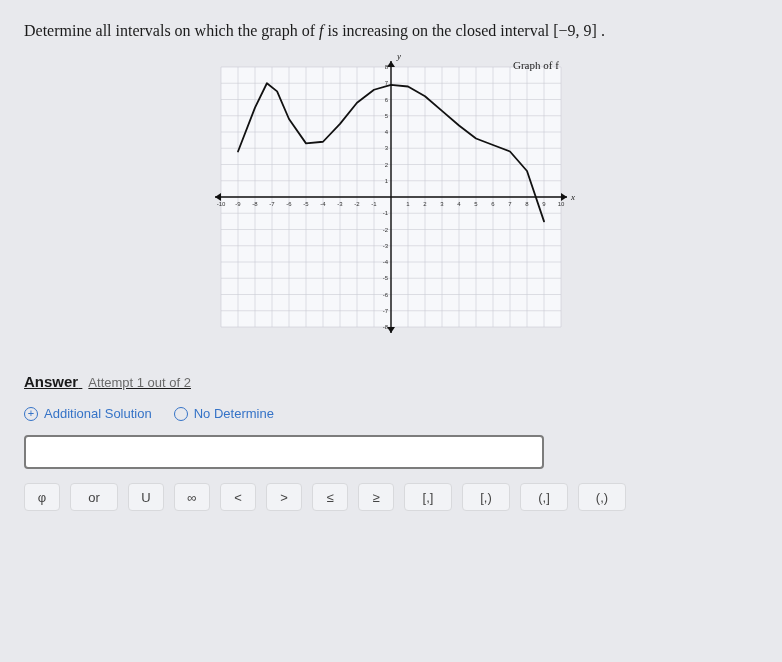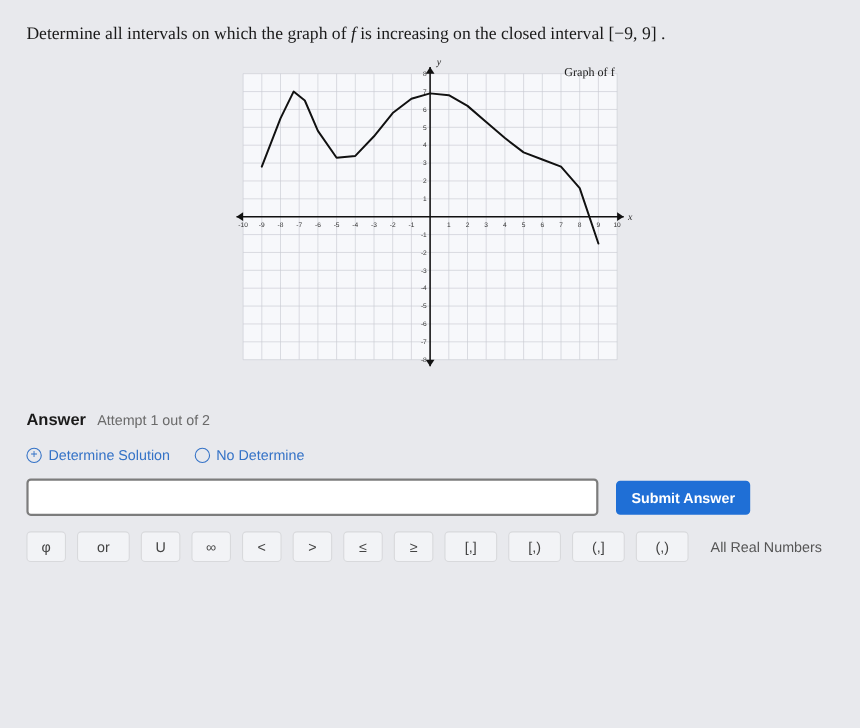--- a/index.html
+++ b/index.html
@@ -28,20 +28,21 @@
     width: 380px;
     height: 300px;
   }
   svg { display: block; }
   .answer-section {
     margin-top: 26px;
     font-family: Arial, sans-serif;
   }
   .answer-head {
     font-size: 15px;
+    text-decoration: underline;
   }
   .answer-head b { font-weight: 700; }
   .attempt { color: #6a6a6a; font-size: 13px; margin-left: 6px; }
   .option-row {
     margin-top: 16px;
     display: flex;
     gap: 22px;
     align-items: center;
     color: #3573c7;
     font-size: 13px;
@@ -214,41 +215,39 @@
 
 <div class="answer-section">
   <div class="answer-head">
     <b>Answer</b>
     <span class="attempt">Attempt 1 out of 2</span>
   </div>
 
   <div class="option-row">
     <span class="opt">
       <span class="opt-circle">+</span>
-      <span>Determine Solution</span>
+      <span>Additional Solution</span>
     </span>
     <span class="opt">
       <span class="opt-circle"></span>
       <span>No Determine</span>
     </span>
   </div>
 
   <div class="input-row">
     <input class="answer-input" type="text" value="" style="">
-    <button class="submit-btn">Submit Answer</button>
   </div>
 
   <div class="sym-row">
     <span class="sym">φ</span>
     <span class="sym wide">or</span>
     <span class="sym">U</span>
     <span class="sym">∞</span>
     <span class="sym">&lt;</span>
     <span class="sym">&gt;</span>
     <span class="sym">≤</span>
     <span class="sym">≥</span>
     <span class="sym wide">[,]</span>
     <span class="sym wide">[,)</span>
     <span class="sym wide">(,]</span>
     <span class="sym wide">(,)</span>
-    <span class="sym text">All Real Numbers</span>
   </div>
 </div>
 
 </body></html>

